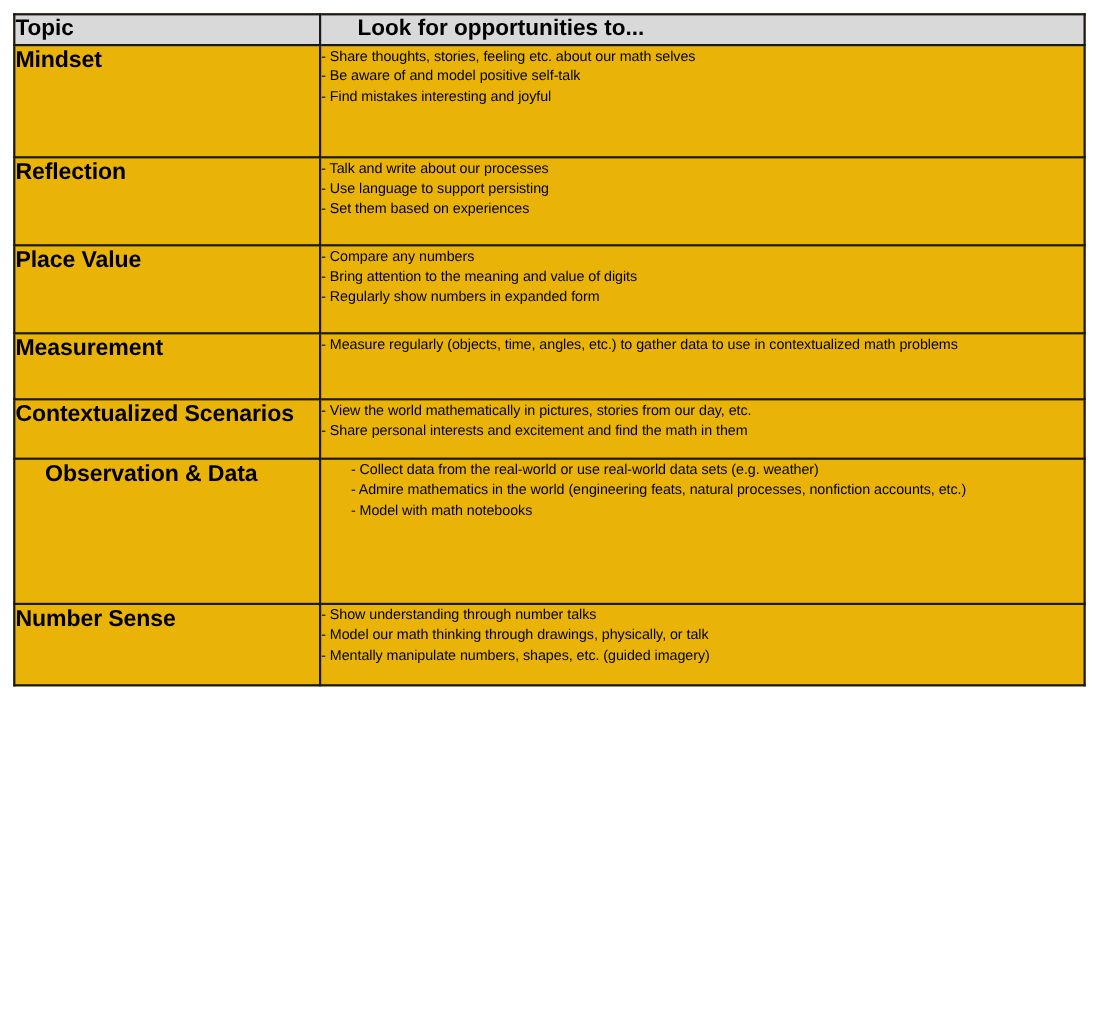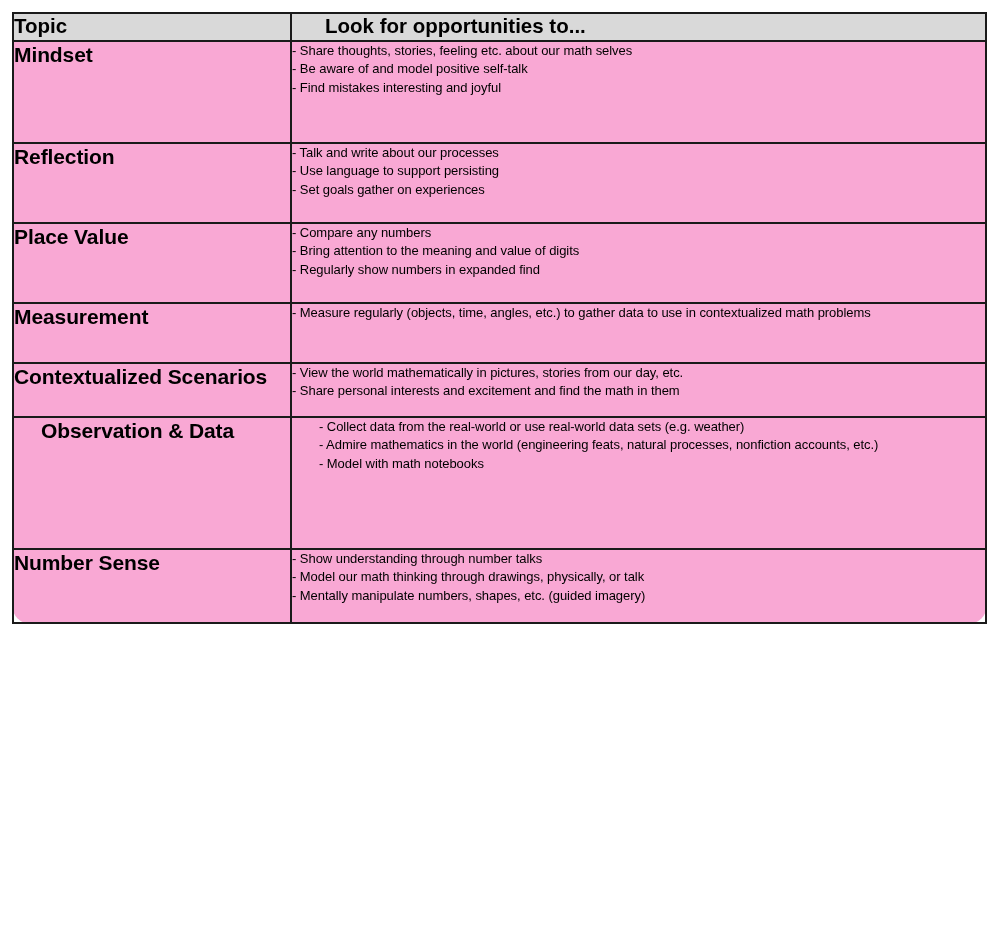--- a/index.html
+++ b/index.html
@@ -23,22 +23,21 @@
   .table-wrap {
     position: absolute;
     left: 12px;
     top: 12px;
     width: 973px;
   }
   table.topics-table {
     border-collapse: collapse;
     width: 973px;
     table-layout: fixed;
-    background: #f9a8d4;
-    border-radius: 19px;
+    background: #eab308;
   }
   table.topics-table col.col-topic { width: 278px; }
   table.topics-table col.col-opps  { width: 695px; }
 
   table.topics-table th,
   table.topics-table td {
     border: 2px solid #1a1a1a;
     vertical-align: top;
     padding: 0;
   }
@@ -106,29 +105,29 @@
               <span class="bullet-line">- Share thoughts, stories, feeling etc. about our math selves</span>
               <span class="bullet-line">- Be aware of and model positive self-talk</span>
               <span class="bullet-line">- Find mistakes interesting and joyful</span>
             </td>
           </tr>
           <tr class="row-1">
             <td class="topic-cell">Reflection</td>
             <td class="opps-cell">
               <span class="bullet-line">- Talk and write about our processes</span>
               <span class="bullet-line">- Use language to support persisting</span>
-              <span class="bullet-line">- Set goals gather on experiences</span>
+              <span class="bullet-line">- Set them based on experiences</span>
             </td>
           </tr>
           <tr class="row-3">
             <td class="topic-cell">Place Value</td>
             <td class="opps-cell">
               <span class="bullet-line">- Compare any numbers</span>
               <span class="bullet-line">- Bring attention to the meaning and value of digits</span>
-              <span class="bullet-line">- Regularly show numbers in expanded find</span>
+              <span class="bullet-line">- Regularly show numbers in expanded form</span>
             </td>
           </tr>
           <tr class="row-4">
             <td class="topic-cell">Measurement</td>
             <td class="opps-cell">
               <span class="bullet-line">- Measure regularly (objects, time, angles, etc.) to gather data to use in contextualized math problems</span>
             </td>
           </tr>
           <tr class="row-5">
             <td class="topic-cell">Contextualized Scenarios</td>

